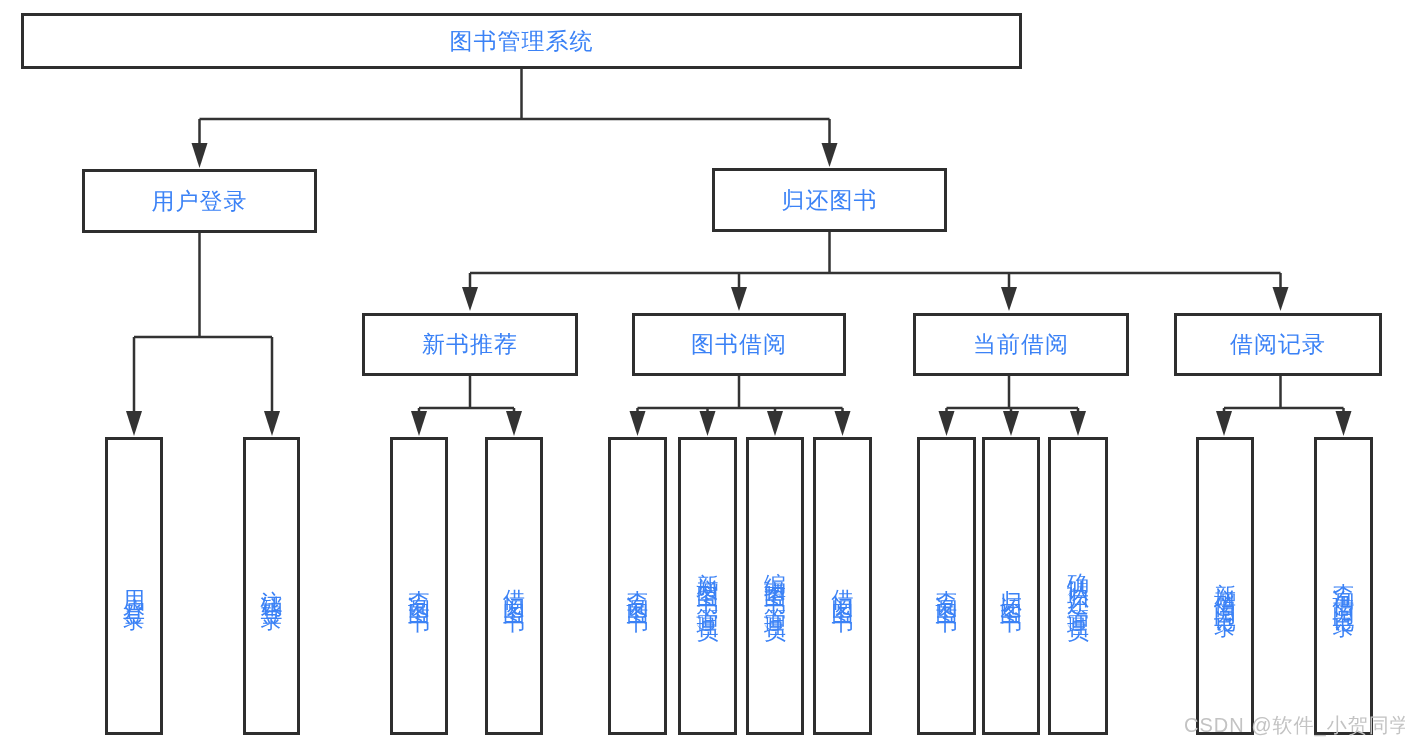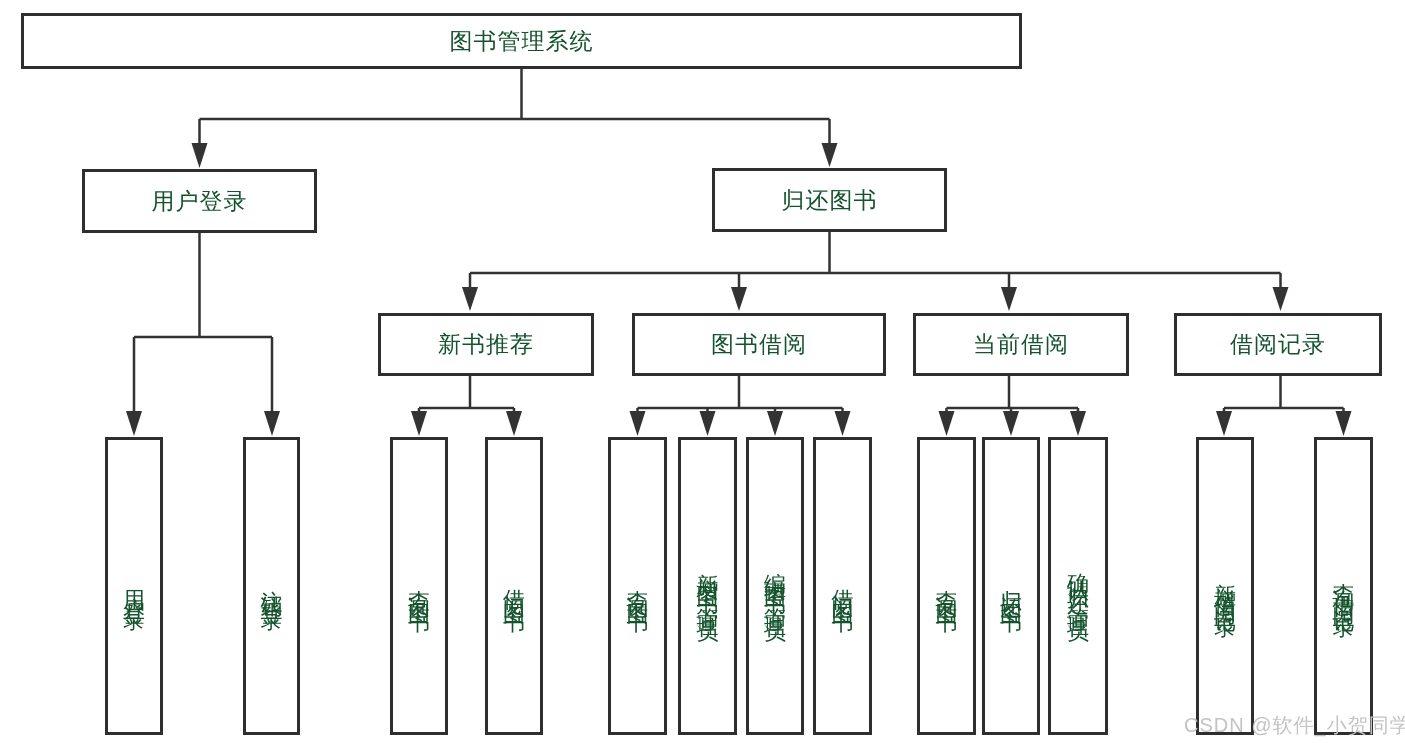--- a/index.html
+++ b/index.html
@@ -18,21 +18,21 @@
   #wires {
     position: absolute;
     left: 0; top: 0;
     z-index: 0;
   }
   .node {
     position: absolute;
     box-sizing: border-box;
     border: 3px solid #2e2e2e;
     background: #ffffff;
-    color: #14532d;
+    color: #3b82f6;
     display: flex;
     align-items: center;
     justify-content: center;
     z-index: 1;
   }
   .hbox {
     font-size: 23px;
     letter-spacing: 1px;
     white-space: nowrap;
   }
@@ -95,22 +95,22 @@
       <polygon points="1216,411 1232,411 1224,436"></polygon>
       <polygon points="1335.5,411 1351.5,411 1343.5,436"></polygon>
     </g>
   </svg>
 
   <div class="node hbox" style="left:21px; top:13px; width:1001px; height:56px;">图书管理系统</div>
 
   <div class="node hbox" style="left:82px; top:169px; width:235px; height:64px;">用户登录</div>
   <div class="node hbox" style="left:712px; top:168px; width:235px; height:64px;">归还图书</div>
 
-  <div class="node hbox" style="left:378px; top:313px; width:216px; height:63px;">新书推荐</div>
-  <div class="node hbox" style="left:632px; top:313px; width:254px; height:63px;">图书借阅</div>
+  <div class="node hbox" style="left:362px; top:313px; width:216px; height:63px;">新书推荐</div>
+  <div class="node hbox" style="left:632px; top:313px; width:214px; height:63px;">图书借阅</div>
   <div class="node hbox" style="left:901px; top:313px; width:216px; height:63px;margin-left:12px;">当前借阅</div>
   <div class="node hbox" style="left:1174px; top:313px; width:208px; height:63px;">借阅记录</div>
 
   <div class="node vbox" style="left:105px; top:437px; width:58px; height:298px;">用户登录</div>
   <div class="node vbox" style="left:243px; top:437px; width:57px; height:298px;">注销登录</div>
 
   <div class="node vbox" style="left:390px; top:437px; width:58px; height:298px;">查询图书</div>
   <div class="node vbox" style="left:485px; top:437px; width:58px; height:298px;">借阅图书</div>
 
   <div class="node vbox" style="left:608px; top:437px; width:59px; height:298px;">查询图书</div>

